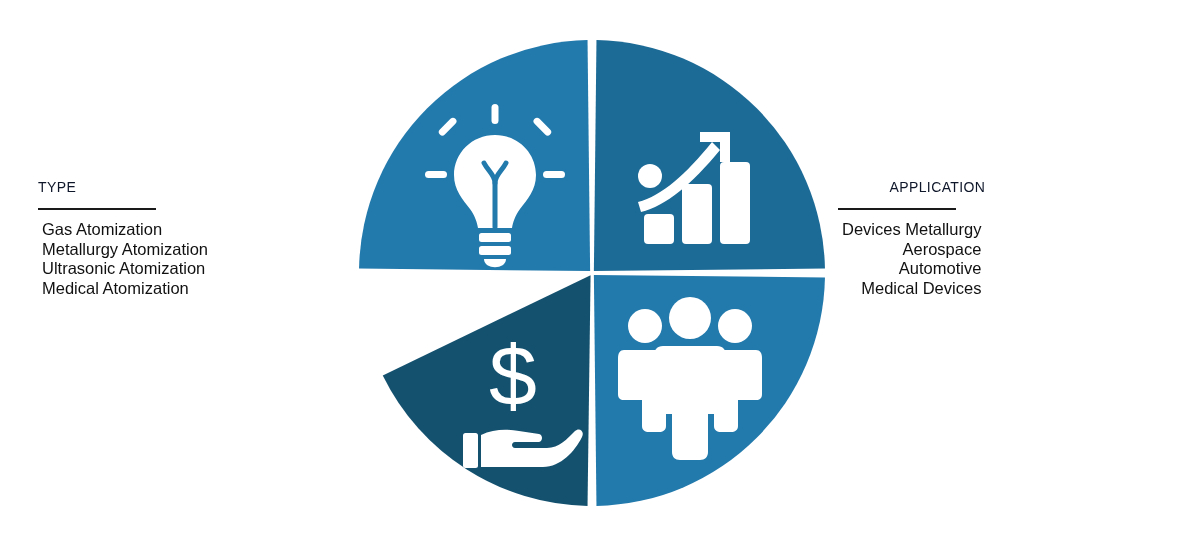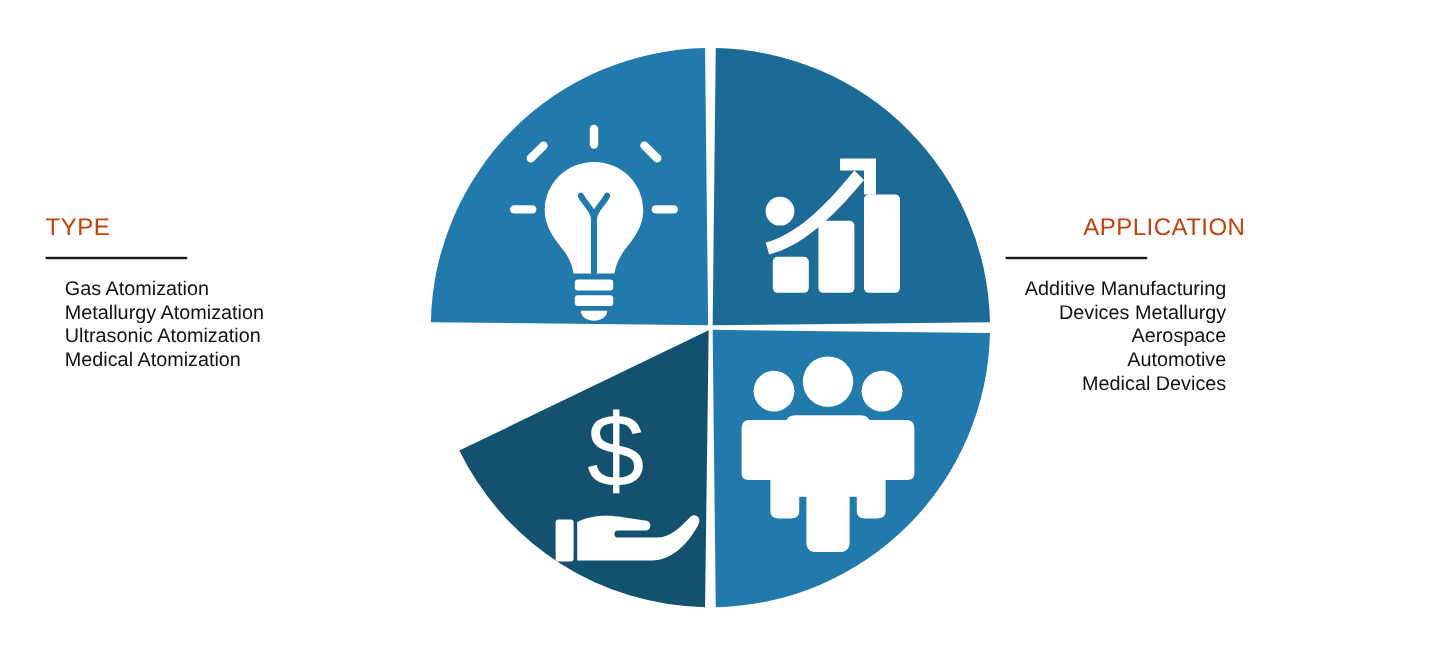--- a/index.html
+++ b/index.html
@@ -26,37 +26,37 @@
 
   
   .panel {
     position: absolute;
     top: 180px;
   }
   .panel-left  { left: 38px;  text-align: left; }
   .panel-right { left: 838px; text-align: right; }
 
   .panel-heading {
-    font-size: 20px;
+    font-size: 14px;
     letter-spacing: 0.4px;
     line-height: 1;
-    color: #c2410c;
+    color: #0f172a;
     white-space: nowrap;
   }
 
   .panel-rule {
     width: 118px;
     height: 0;
     border-top: 2px solid #1a1a1a;
     margin: 14px 0 10px 0;
   }
 
   .panel-list {
     list-style: none;
-    margin: 16px;
+    margin: 4px;
     padding: 0;
   }
   .panel-list li {
     font-size: 16.5px;
     line-height: 19.7px;
     color: #111111;
     white-space: nowrap;
   }
 
   
@@ -81,21 +81,20 @@
       <li>Metallurgy Atomization</li>
       <li>Ultrasonic Atomization</li>
       <li>Medical Atomization</li>
     </ul>
   </div>
 
   <div class="panel panel-right">
     <div class="panel-heading">APPLICATION</div>
     <div class="panel-rule"></div>
     <ul class="panel-list">
-      <li>Additive Manufacturing</li>
       <li>Devices Metallurgy</li>
       <li>Aerospace</li>
       <li>Automotive</li>
       <li>Medical Devices</li>
     </ul>
   </div>
 
   <svg id="wheel" width="1200" height="557" viewBox="0 0 1200 557">
 
     <g>

